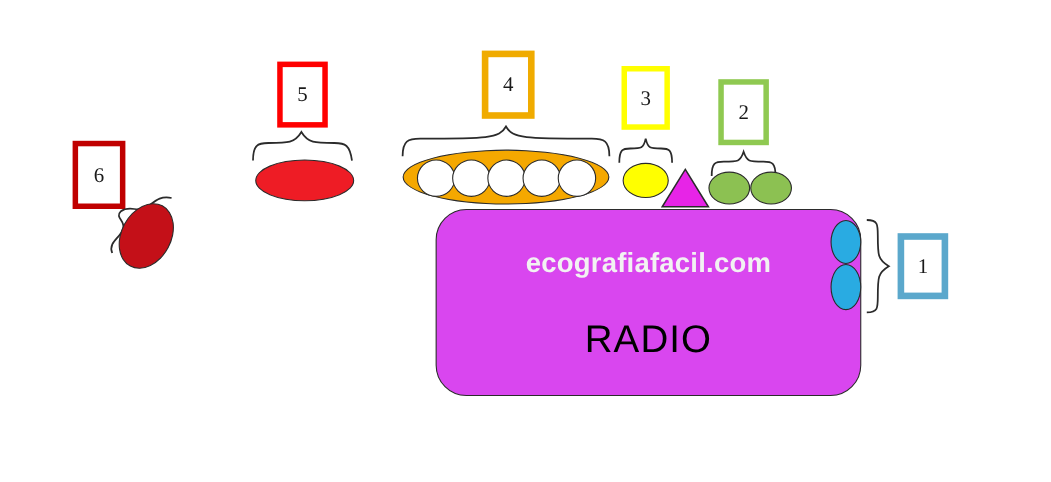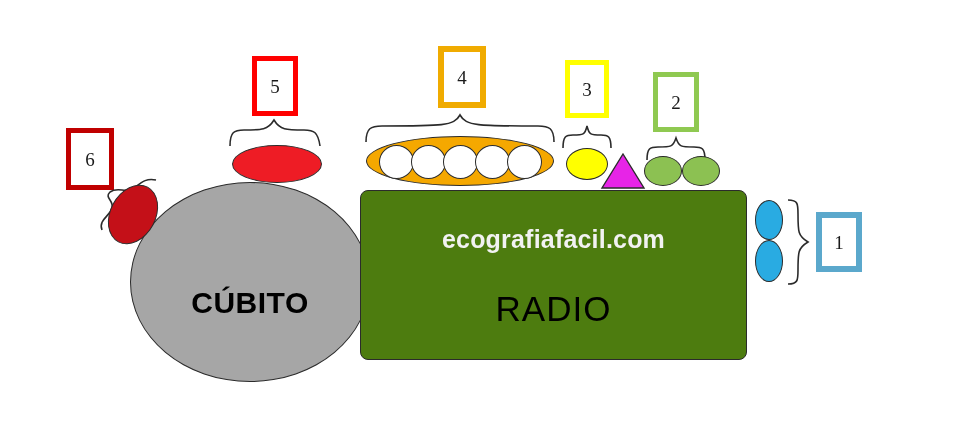--- a/index.html
+++ b/index.html
@@ -40,23 +40,24 @@
   .bone-ulna .lbl{
     font-family:"Liberation Sans", sans-serif;
     font-weight:bold;
     font-size:30px;
     color:#000000;
     letter-spacing:.5px;
     margin-top:42px;
   }
   .bone-radius{
     position:absolute;
-    background:#4d7c0f;
+    background:#d946ef;
     border:1.6px solid #2b2b2b;
-    border-radius:8px;
+    border-radius:28px;
+    margin-left:36px;
   }
   .bone-radius .watermark{
     position:absolute;
     left:0;right:0;
     top:34px;
     text-align:center;
     font-family:"Liberation Sans", sans-serif;
     font-weight:bold;
     font-size:25px;
     color:#f2f2f2;
@@ -90,23 +91,20 @@
   }
   .tri{position:absolute;}
   svg{display:block;overflow:visible;}
   .brace{position:absolute;}
 </style>
 </head>
 <body>
 
 <div id="stage">
 
-  <div class="bone-ulna" style="left:130px;top:182px;width:238px;height:198px;">
-    <span class="lbl">CÚBITO</span>
-  </div>
 
   <div class="bone-radius" style="left:360px;top:190px;width:385px;height:168px;">
     <div class="watermark">ecografiafacil.com</div>
     <div class="lbl">RADIO</div>
   </div>
 
   <div class="numbox" style="left:66px;top:128px;width:48px;height:62px;border:5px solid #c00000;">
     <span>6</span>
   </div>
   <svg class="brace" style="left:96px;top:168px;" width="80" height="70">

